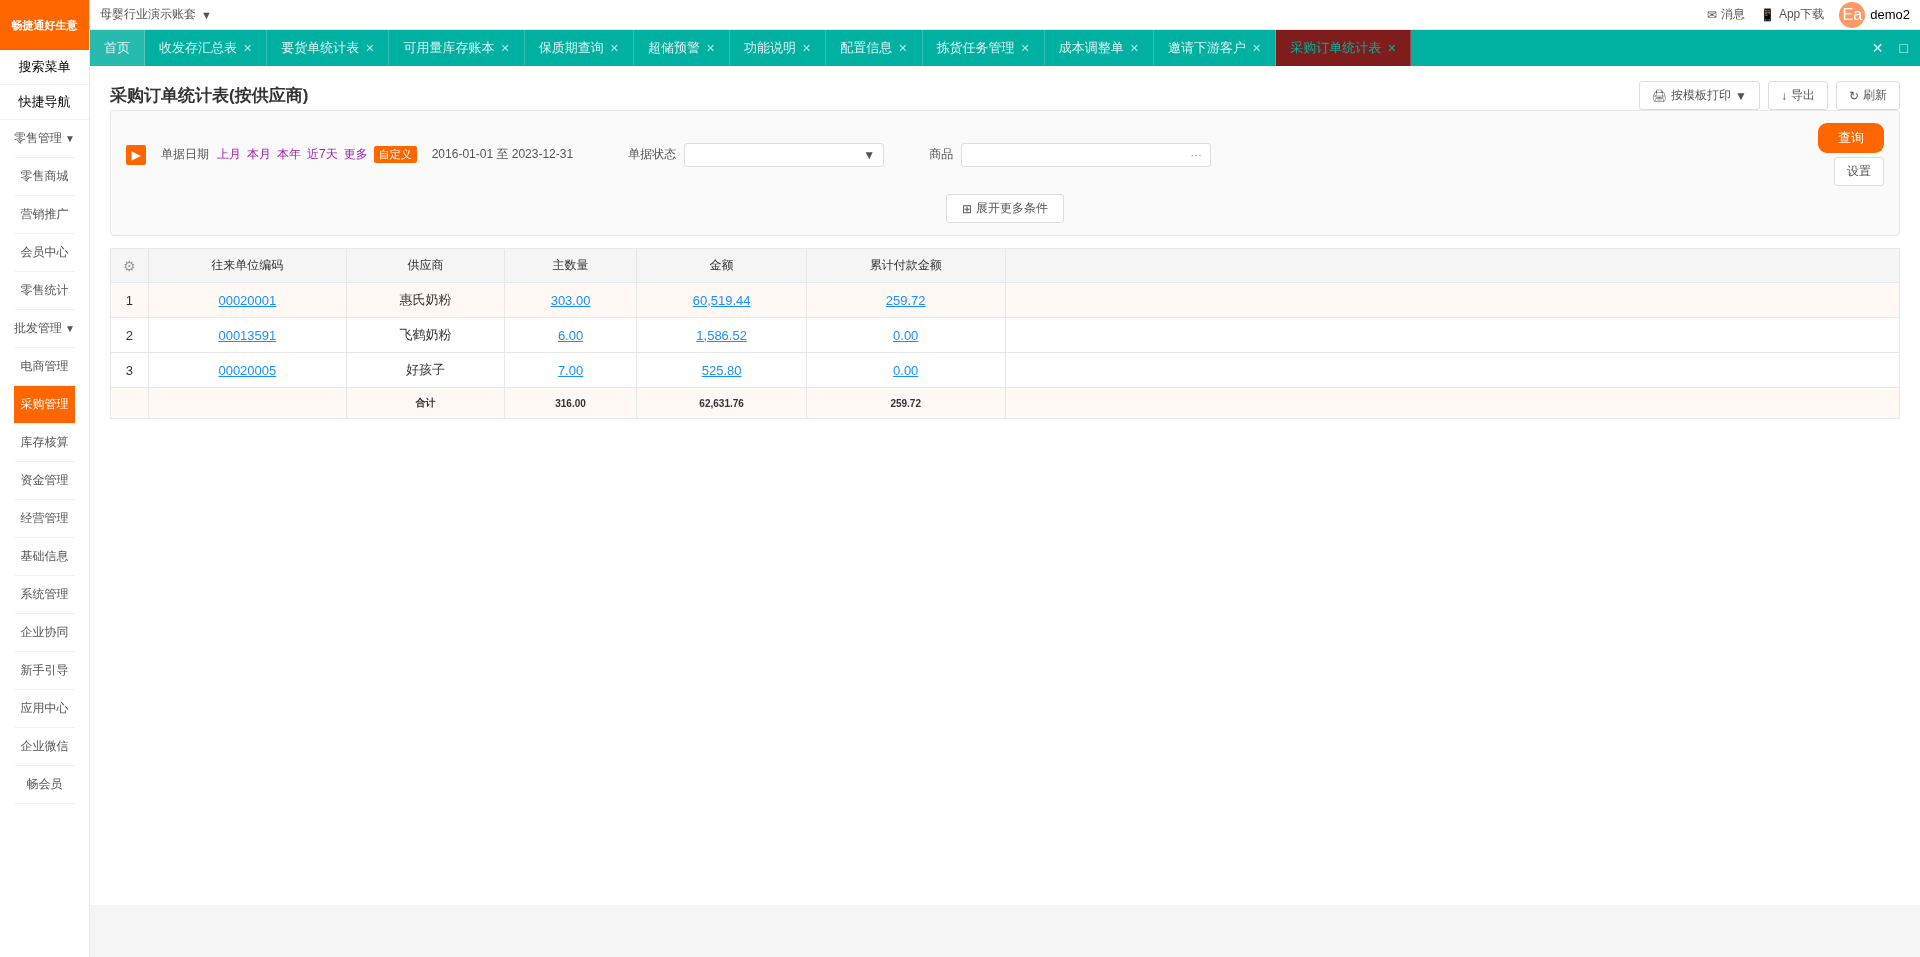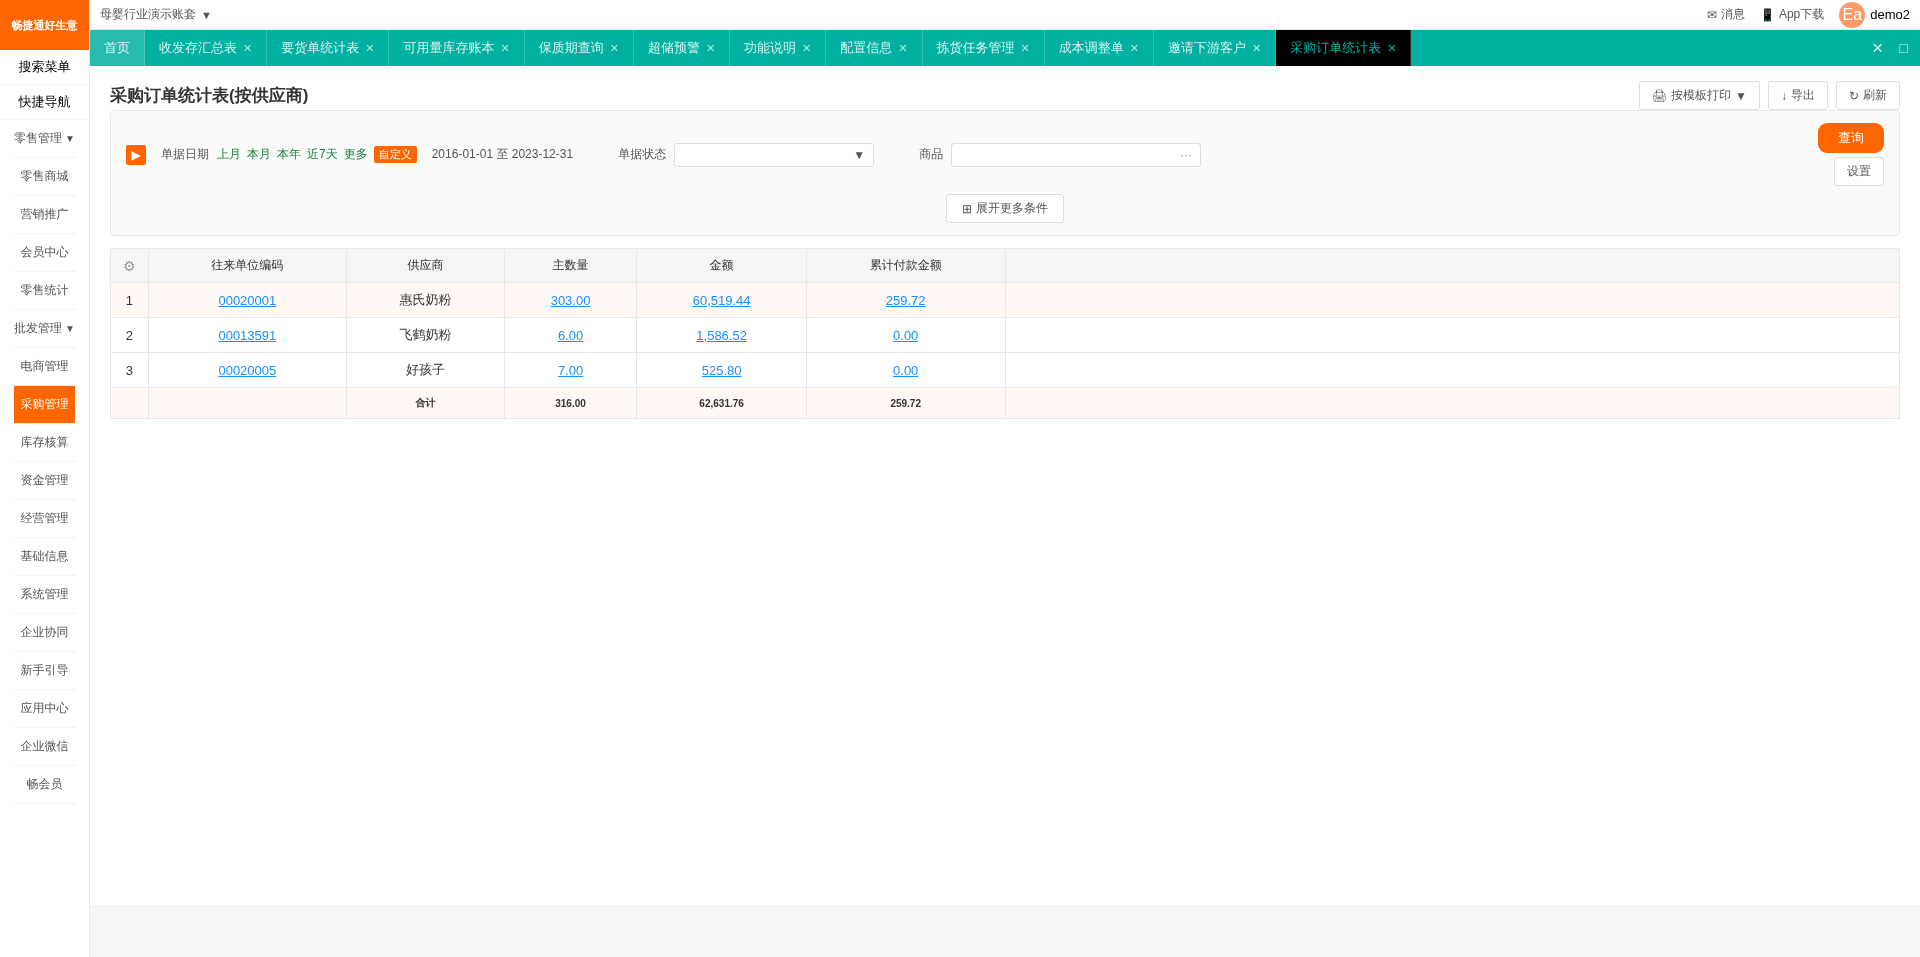--- a/index.html
+++ b/index.html
@@ -26,21 +26,21 @@
     .topbar-right { display: flex; align-items: center; gap: 15px; }
     .topbar-msg { display: flex; align-items: center; gap: 4px; color: #555; font-size: 12px; cursor: pointer; }
     .topbar-app { display: flex; align-items: center; gap: 4px; color: #555; font-size: 12px; cursor: pointer; }
     .topbar-user { display: flex; align-items: center; gap: 5px; cursor: pointer; }
     .user-avatar { width: 26px; height: 26px; border-radius: 50%; background: #ff9966; display: flex; align-items: center; justify-content: center; color: #fff; font-size: 16px; }
 
     
     .nav-tabs { height: 36px; background: #00b0a0; display: flex; align-items: center; flex-shrink: 0; overflow-x: auto; overflow-y: hidden; }
     .nav-tab { height: 36px; padding: 0 14px; display: flex; align-items: center; color: rgba(255,255,255,0.85); font-size: 13px; cursor: pointer; white-space: nowrap; border-right: 1px solid rgba(255,255,255,0.2); gap: 6px; flex-shrink: 0; }
     .nav-tab:first-child { background: rgba(255,255,255,0.15); }
-    .nav-tab.active { background: #000000; color: #00b0a0; }
+    .nav-tab.active { background: #7f1d1d; color: #00b0a0; }
     .nav-tab .close-btn { font-size: 11px; color: rgba(255,255,255,0.7); }
     .nav-tab.active .close-btn { color: #00b0a0; }
     .nav-tabs-actions { margin-left: auto; display: flex; align-items: center; padding-right: 8px; gap: 8px; flex-shrink: 0; }
     .nav-action-btn { color: rgba(255,255,255,0.85); font-size: 14px; cursor: pointer; padding: 4px; }
 
     
     .page-content { flex: 1; background: #f5f5f5; overflow-y: auto; padding: 0; }
     .page-inner { background: #fff; margin: 0; padding: 15px 20px; min-height: 100%; }
 
     
@@ -50,21 +50,21 @@
     .btn-print { display: flex; align-items: center; gap: 4px; padding: 5px 12px; border: 1px solid #ddd; border-radius: 3px; background: #fff; color: #555; font-size: 12px; cursor: pointer; }
     .btn-export { display: flex; align-items: center; gap: 4px; padding: 5px 12px; border: 1px solid #ddd; border-radius: 3px; background: #fff; color: #555; font-size: 12px; cursor: pointer; }
     .btn-refresh { display: flex; align-items: center; gap: 4px; padding: 5px 12px; border: 1px solid #ddd; border-radius: 3px; background: #fff; color: #555; font-size: 12px; cursor: pointer; }
 
     
     .filter-area { background: #fafafa; border: 1px solid #e8e8e8; border-radius: 4px; padding: 12px 15px; margin-bottom: 12px; }
     .filter-row { display: flex; align-items: center; gap: 15px; flex-wrap: nowrap; }
     .filter-item { display: flex; align-items: center; gap: 8px; }
     .filter-label { color: #555; font-size: 12px; white-space: nowrap; }
     .filter-date-shortcuts { display: flex; gap: 6px; }
-    .date-shortcut { color: #15803d; font-size: 12px; cursor: pointer; }
+    .date-shortcut { color: #a21caf; font-size: 12px; cursor: pointer; }
     .date-custom-badge { background: #ff6600; color: #fff; font-size: 11px; padding: 1px 5px; border-radius: 2px; cursor: pointer; }
     .date-range-text { color: #555; font-size: 12px; }
     .filter-select { border: 1px solid #ddd; border-radius: 3px; padding: 4px 8px; font-size: 12px; color: #555; background: #fff; cursor: pointer; display: flex; align-items: center; gap: 4px; min-width: 120px; }
     .filter-input { border: 1px solid #ddd; border-radius: 3px; padding: 4px 8px; font-size: 12px; color: #555; background: #fff; min-width: 200px; }
     .filter-more-btn { display: flex; align-items: center; gap: 4px; color: #555; font-size: 12px; cursor: pointer; padding: 5px 15px; border: 1px solid #ddd; border-radius: 3px; background: #fff; margin: 8px auto 0; }
     .btn-query { background: #ff6600; color: #fff; border: none; border-radius: 9px; padding: 6px 20px; font-size: 13px; cursor: pointer; }
     .btn-settings { background: #fff; color: #555; border: 1px solid #ddd; border-radius: 3px; padding: 5px 12px; font-size: 12px; cursor: pointer; display: block; margin-top: 4px; }
     .expand-more { text-align: center; margin-top: 8px; }
     .filter-actions { display: flex; flex-direction: column; align-items: flex-end; margin-left: auto; }
 
@@ -250,21 +250,21 @@
               <span class="date-shortcut">近7天</span>
               <span class="date-shortcut">更多</span>
               <span class="date-custom-badge">自定义</span>
             </div>
           </div>
 
           <div style="display:flex;flex-direction:column;">
             <span class="date-range-text">2016-01-01 至 2023-12-31</span>
           </div>
 
-          <div class="filter-item" style="margin-left:30px;">
+          <div class="filter-item" style="margin-left:40px;">
             <span class="filter-label">单据状态</span>
             <div class="filter-select" style="min-width:200px;">
               <span></span>
               <span style="margin-left:auto;">▼</span>
             </div>
           </div>
 
           <div class="filter-item" style="margin-left:30px;">
             <span class="filter-label">商品</span>
             <div class="filter-input" style="min-width:250px;display:flex;align-items:center;">

